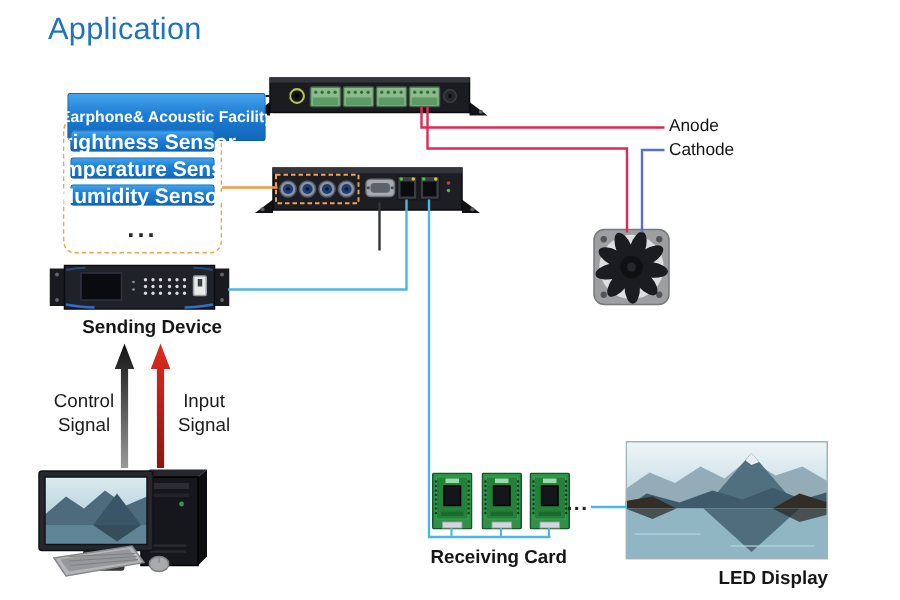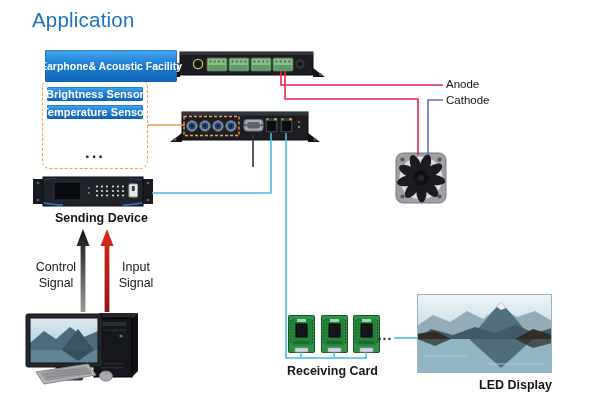--- a/index.html
+++ b/index.html
@@ -11,23 +11,23 @@
   #title{
     left:32px;top:8px;font-size:20.5px;font-weight:400;color:#1e73be;letter-spacing:.2px;
   }
   .pill{
     position:absolute;display:flex;align-items:center;justify-content:center;
     color:#fff;font-weight:bold;font-size:10.5px;line-height:1;
     background:linear-gradient(180deg,#47a6ec 0%,#1d7dd4 45%,#1166b8 100%);
     border-radius:2px;box-shadow:0 0 0 .5px #0f5ba6 inset;white-space:nowrap;
     z-index:4;
   }
-  #pill-earphone{left:45px;top:50px;width:132px;height:32px;}
+  #pill-earphone{left:45px;top:62px;width:132px;height:32px;}
   #pill-special{left:152px;top:167px;width:114px;height:16px;}
-  .sensor-pill{left:47px;width:96px;height:14px;font-size:11px;}
+  .sensor-pill{left:47px;width:96px;height:14px;font-size:14px;}
   #sensor-box{
     left:42px;top:79px;width:106px;height:90px;border:1.5px dashed #f2a24f;border-radius:8px;
     box-sizing:border-box;z-index:2;
   }
   #sensor-dots{
     left:42px;top:143px;width:106px;text-align:center;font-weight:900;font-size:17px;
     letter-spacing:2px;color:#2a2a2a;z-index:3;
   }
   .devsvg{position:absolute;z-index:2;}
   .caption{
@@ -51,20 +51,21 @@
 
 <div id="canvas">
 
   <div id="title" class="abs">Application</div>
 
   <div id="pill-earphone" class="pill">Earphone&amp; Acoustic Facility</div>
 
   <div id="sensor-box" class="abs"></div>
   <div class="pill sensor-pill" style="top:87px">Brightness Sensor</div>
   <div class="pill sensor-pill" style="top:105px">Temperature Sensor</div>
+  <div class="pill sensor-pill" style="top:123px">Humidity Sensor</div>
   <div id="sensor-dots" class="abs">...</div>
 
   <svg class="devsvg" style="left:166px;top:50px" width="162" height="30" viewBox="0 0 162 30">
     <polygon points="14,18 2,27 14,27" fill="#111216"></polygon>
     <polygon points="147,18 159,27 147,27" fill="#111216"></polygon>
     <circle cx="7" cy="24.5" r="1.4" fill="#5c5e64"></circle>
     <circle cx="154.5" cy="24.5" r="1.4" fill="#5c5e64"></circle>
     <rect x="14" y="2" width="133" height="23" fill="#1b1c21" stroke="#0a0b0e"></rect>
     <rect x="14" y="2" width="133" height="3" fill="#33343b"></rect>
     <circle cx="32" cy="14" r="4.6" fill="#14151a" stroke="#b9c24d" stroke-width="1.4"></circle>

